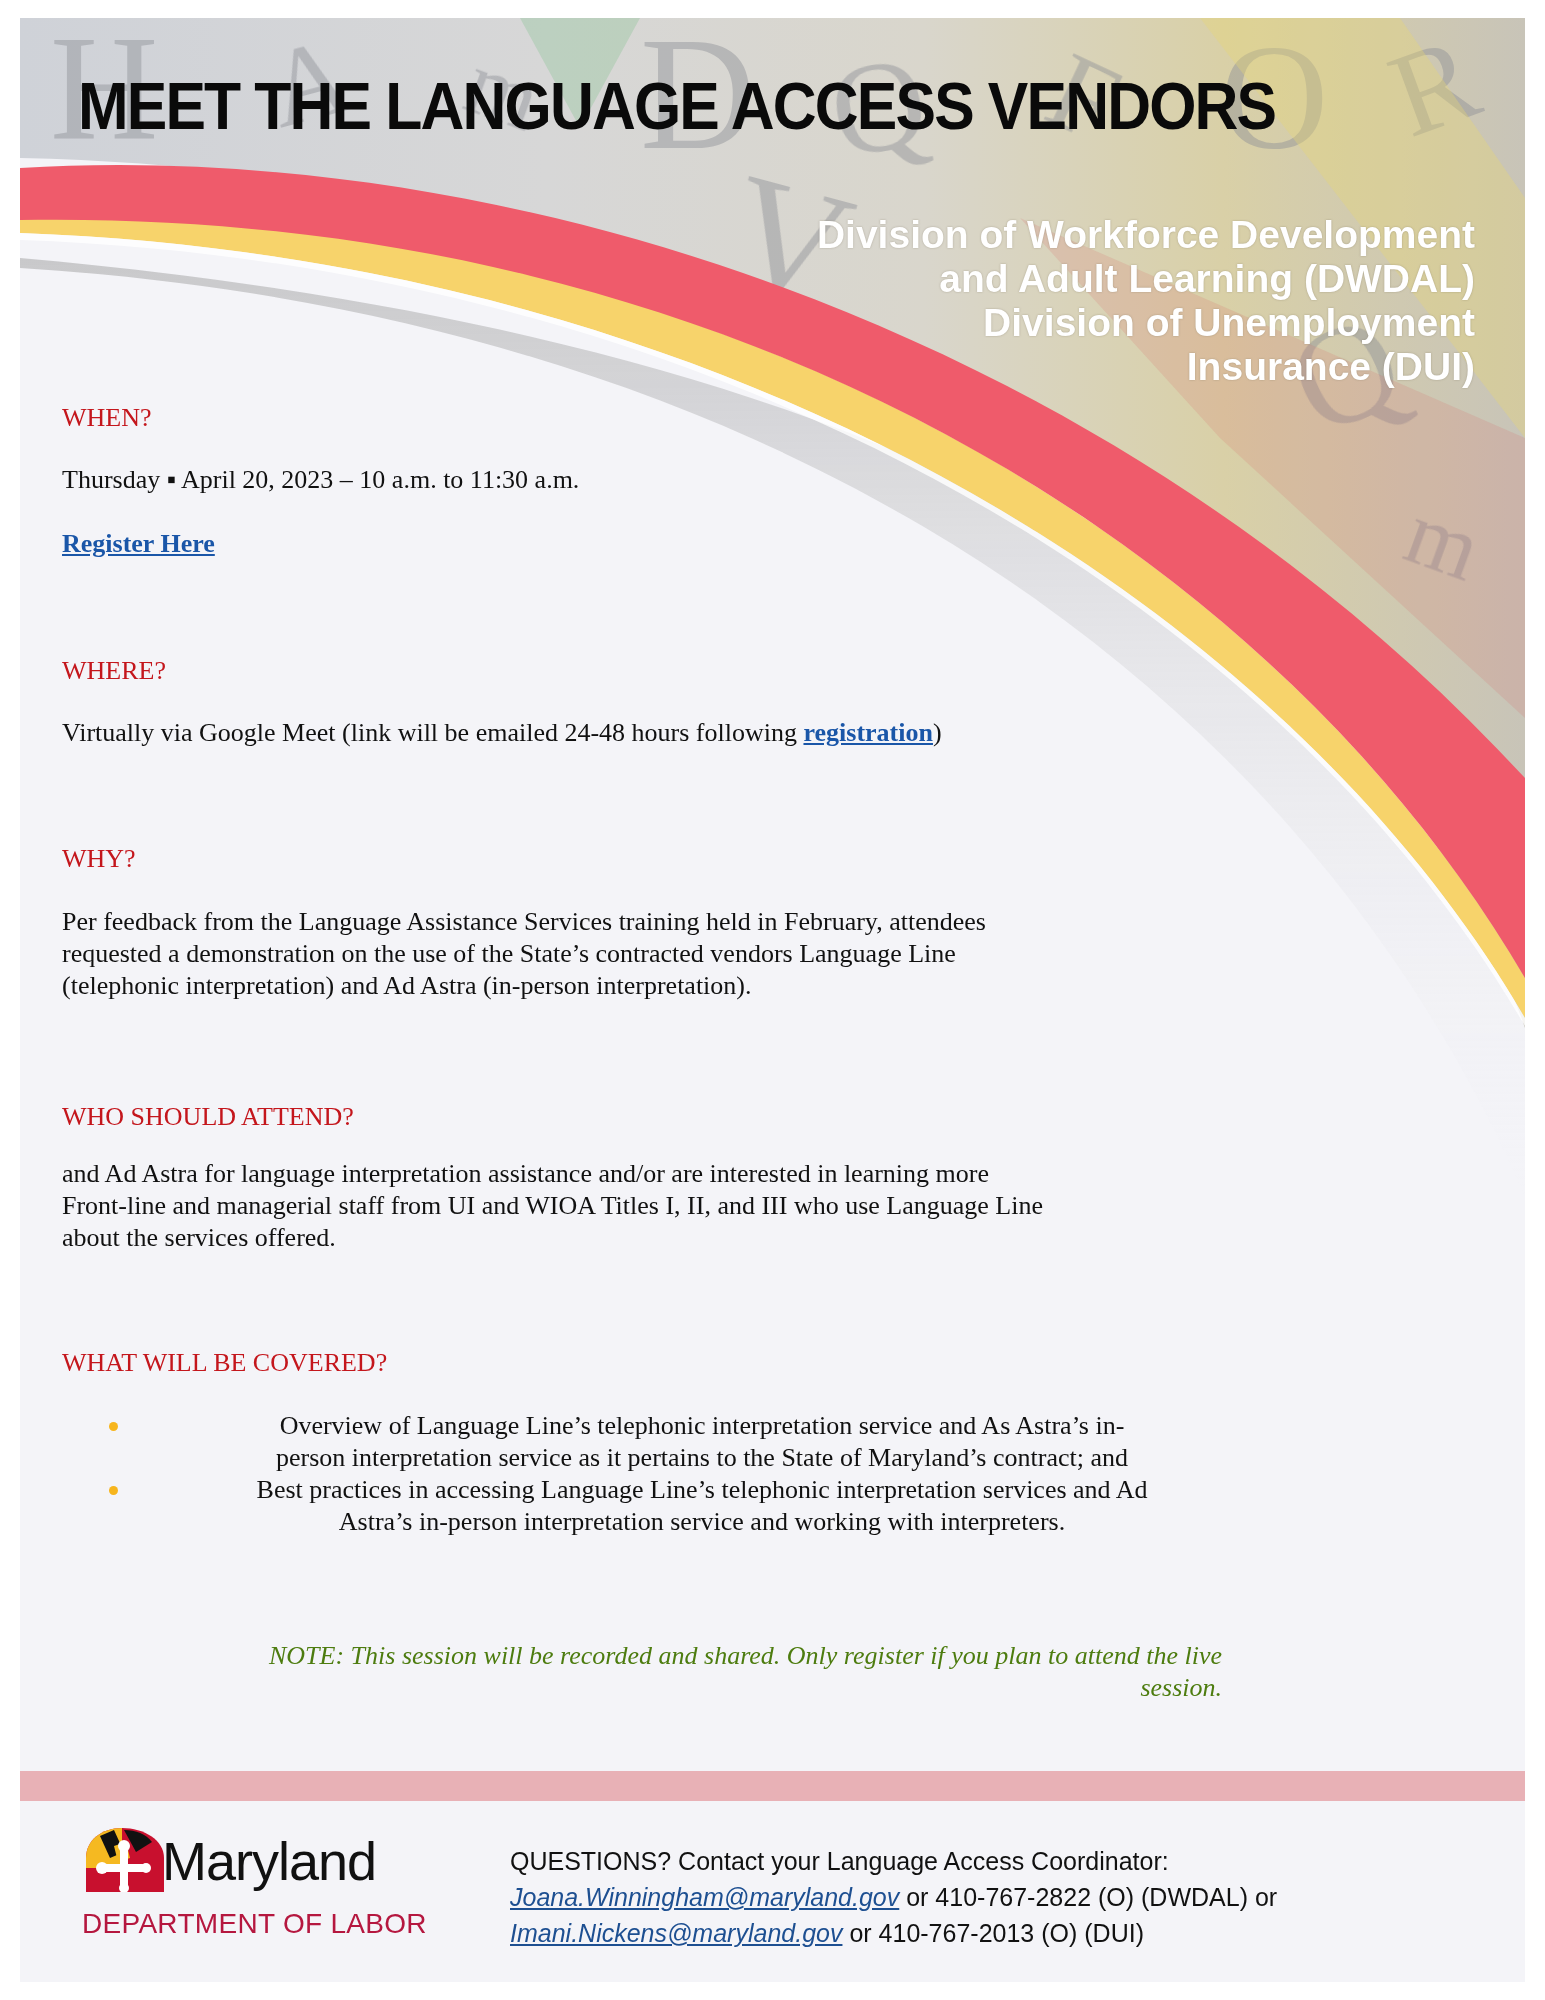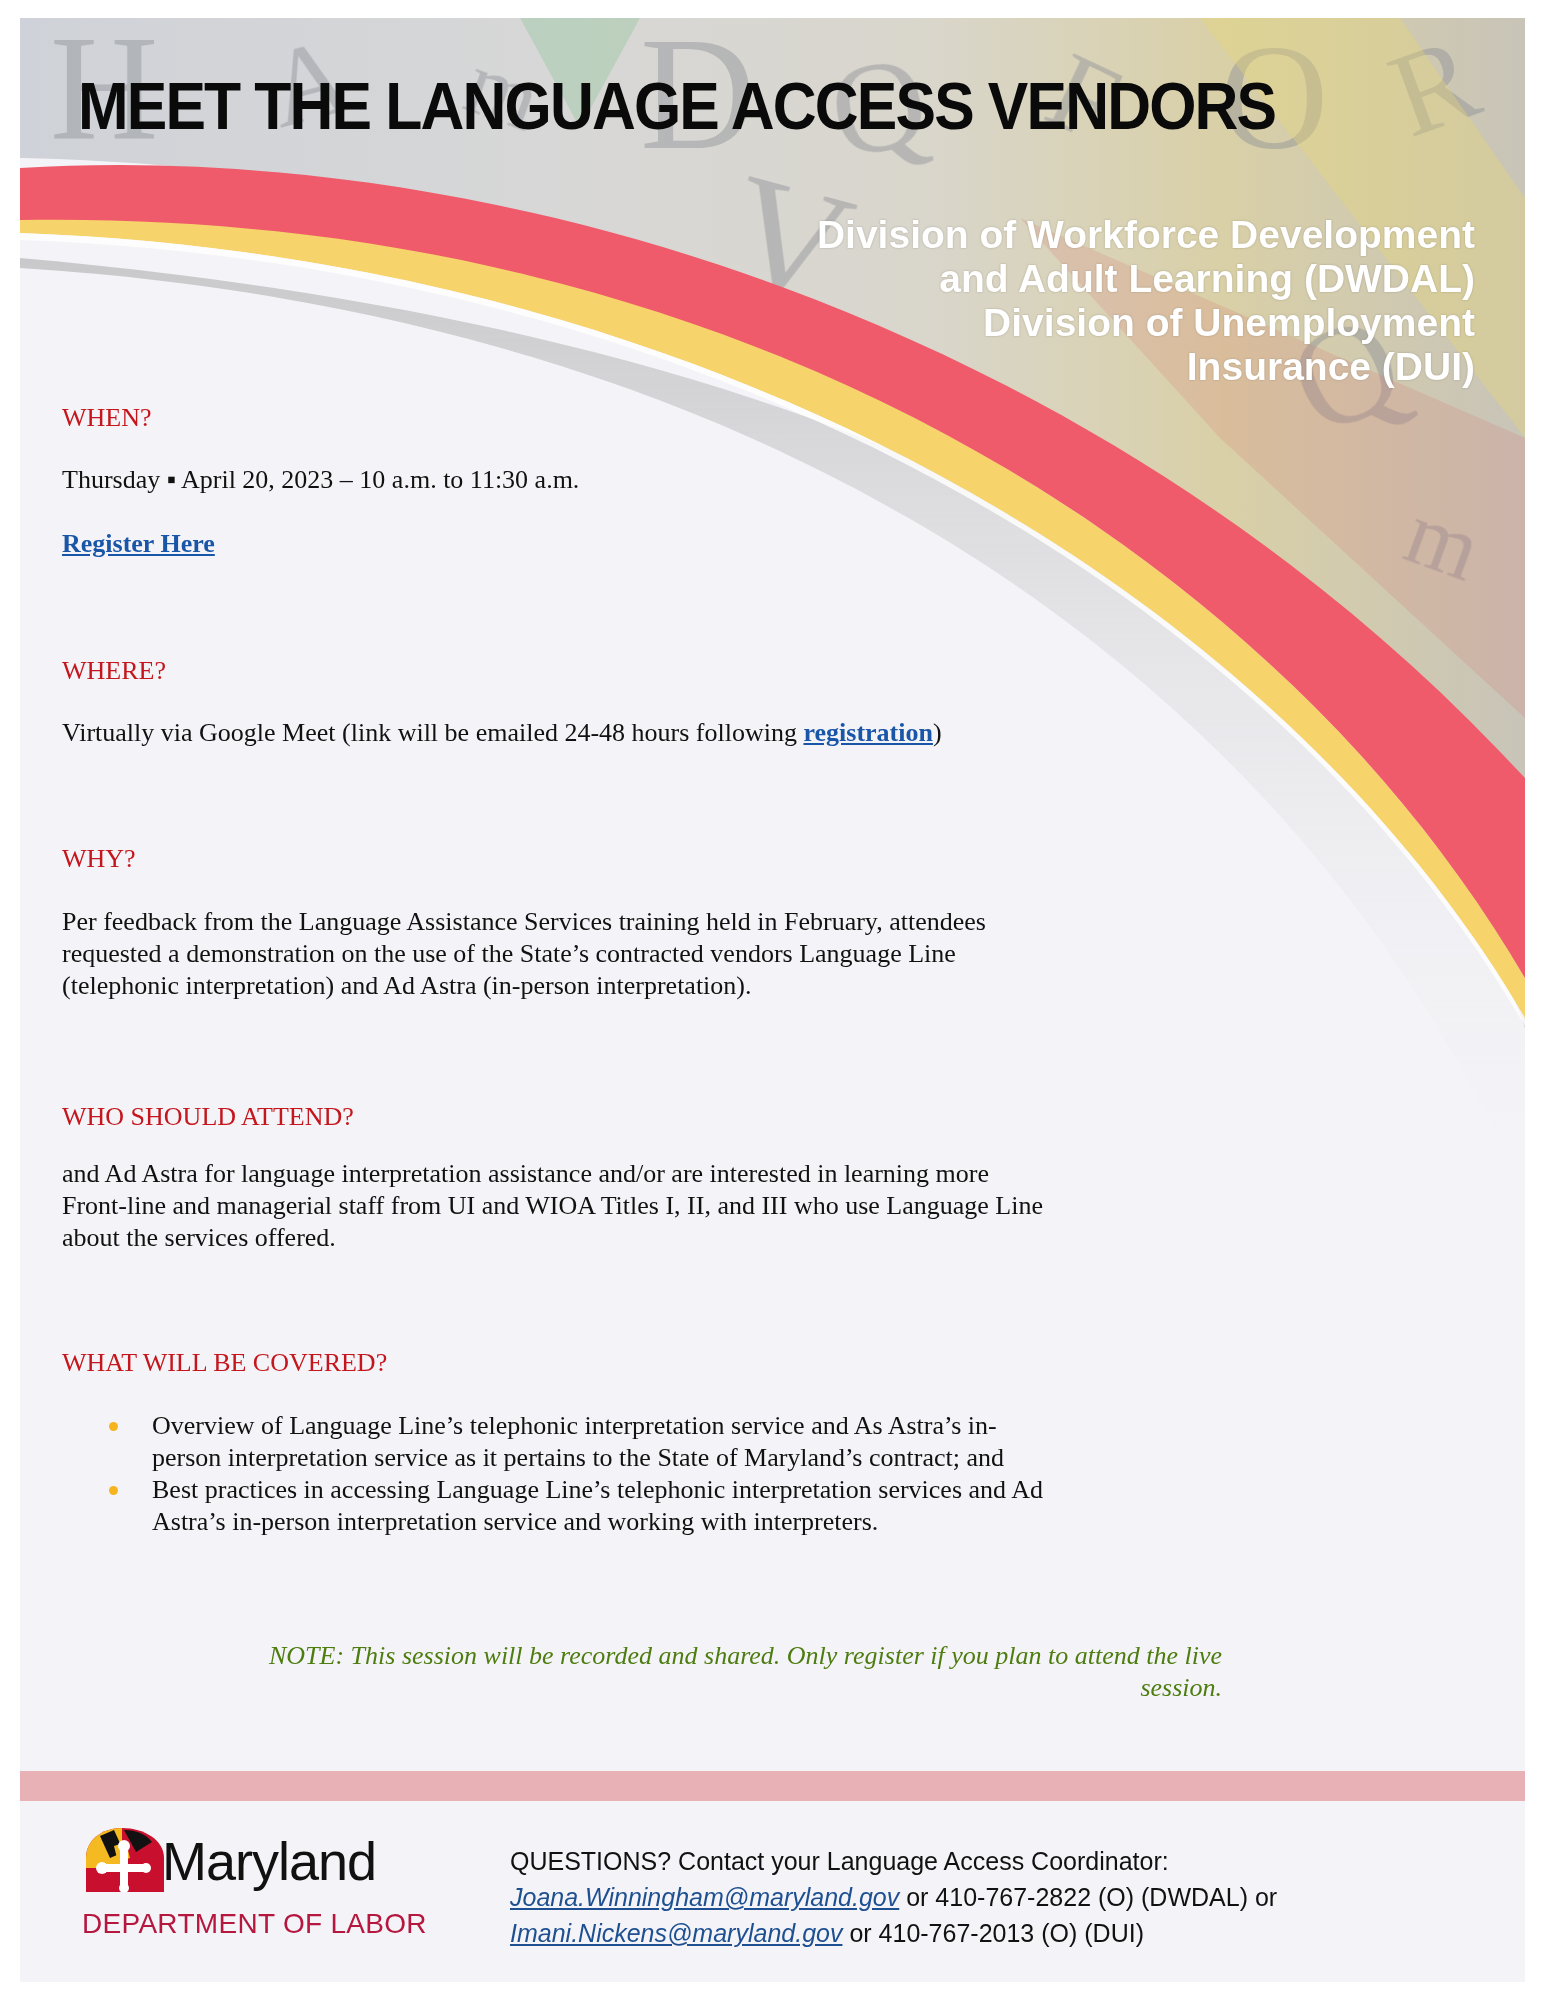--- a/index.html
+++ b/index.html
@@ -5,21 +5,21 @@
   html, body { margin:0; padding:0; background:#ffffff; }
   body { width:1545px; height:2000px; position:relative; overflow:hidden; font-family:"Liberation Serif", serif; }
   .page { position:absolute; left:20px; top:18px; width:1505px; height:1964px; background:#f4f4f8; overflow:hidden; }
   .header-bg { position:absolute; left:0; top:0; width:1505px; height:600px; }
   .title { position:absolute; left:58px; top:50px; font-family:"Liberation Sans", sans-serif; font-weight:bold; font-size:66px; letter-spacing:-2px; color:#0a0a0a; transform:scaleX(0.92); transform-origin:left top; white-space:nowrap; }
   .divisions { position:absolute; right:50px; top:195px; text-align:right; font-family:"Liberation Sans", sans-serif; font-weight:bold; font-size:39px; line-height:44px; color:#ffffff; text-shadow:0 0 2px rgba(120,110,90,0.5); }
   .content { position:absolute; left:42px; top:0; width:1160px; }
   .heading { position:absolute; left:0; font-size:26px; color:#c4161c; white-space:nowrap; }
   .body-text { position:absolute; left:0; font-size:26px; line-height:32px; color:#111; }
   .link { color:#1a56a8; text-decoration:underline; font-weight:bold; }
-  .bullets { position:absolute; left:0; margin:0; padding:0; list-style:none; font-size:26px; line-height:32px; color:#111; }
+  .bullets { position:absolute; left:0; margin:0; padding:0; list-style:none; font-size:26px; line-height:32px; color:#111;text-align:center; }
   .bullets li { position:relative; padding-left:90px; width:1100px; }
   .bullet-dot { position:absolute; left:47px; top:12px; width:9px; height:9px; border-radius:50%; background:#f7b51d; }
   .note { position:absolute; left:0; font-size:26px; line-height:32px; font-style:italic; color:#4d7c0f; width:1160px;text-align:right; }
   .footer-band { position:absolute; left:-8px; top:1753px; width:1521px; height:30px; background:#e8b1b6; }
   .logo { position:absolute; left:62px; top:1810px; width:350px; height:110px; }
   .logo-word { position:absolute; left:80px; top:2px; font-family:"Liberation Sans", sans-serif; font-size:54px; color:#111; letter-spacing:-1px; }
   .logo-dept { position:absolute; left:0; top:80px; font-family:"Liberation Sans", sans-serif; font-size:28px; color:#b5173f; letter-spacing:0.3px; }
   .contact { position:absolute; left:480px; top:1825px; font-family:"Liberation Sans", sans-serif; font-size:25px; line-height:36px; color:#111;margin-left:10px; }
   .email { color:#1d4f91; font-style:italic; }
 </style>

